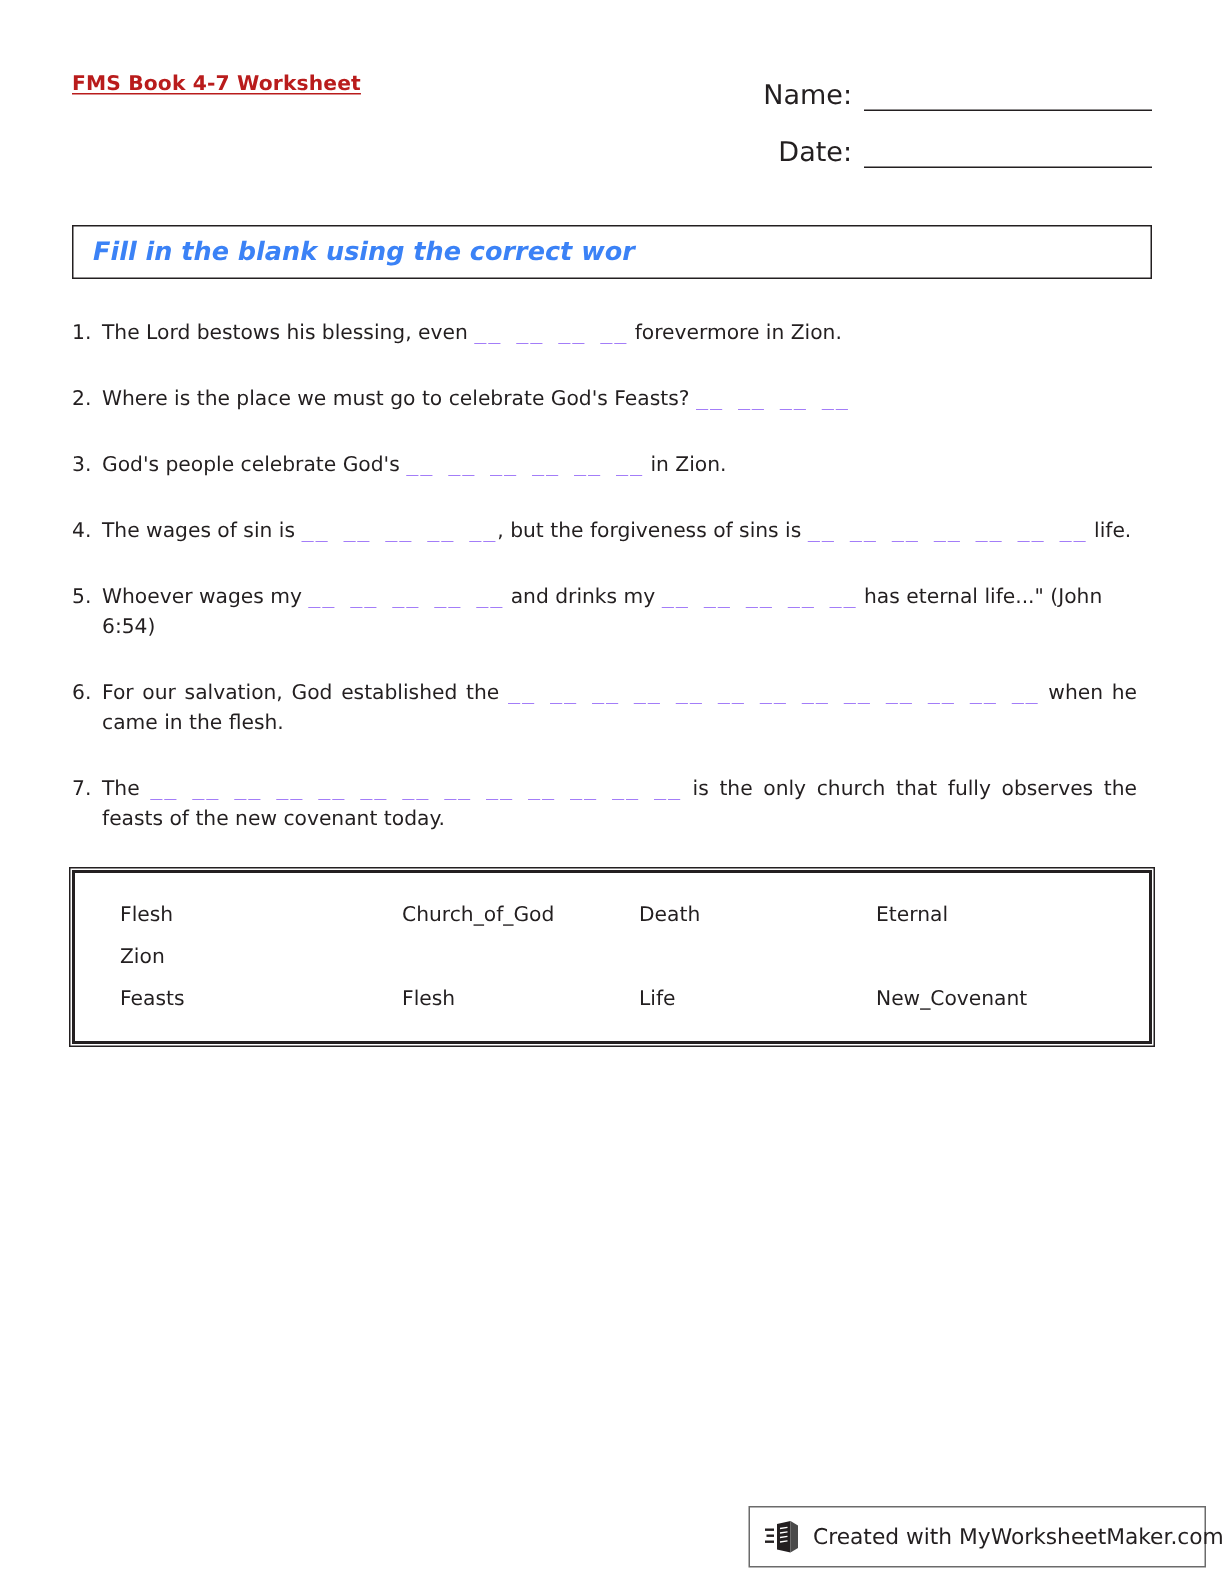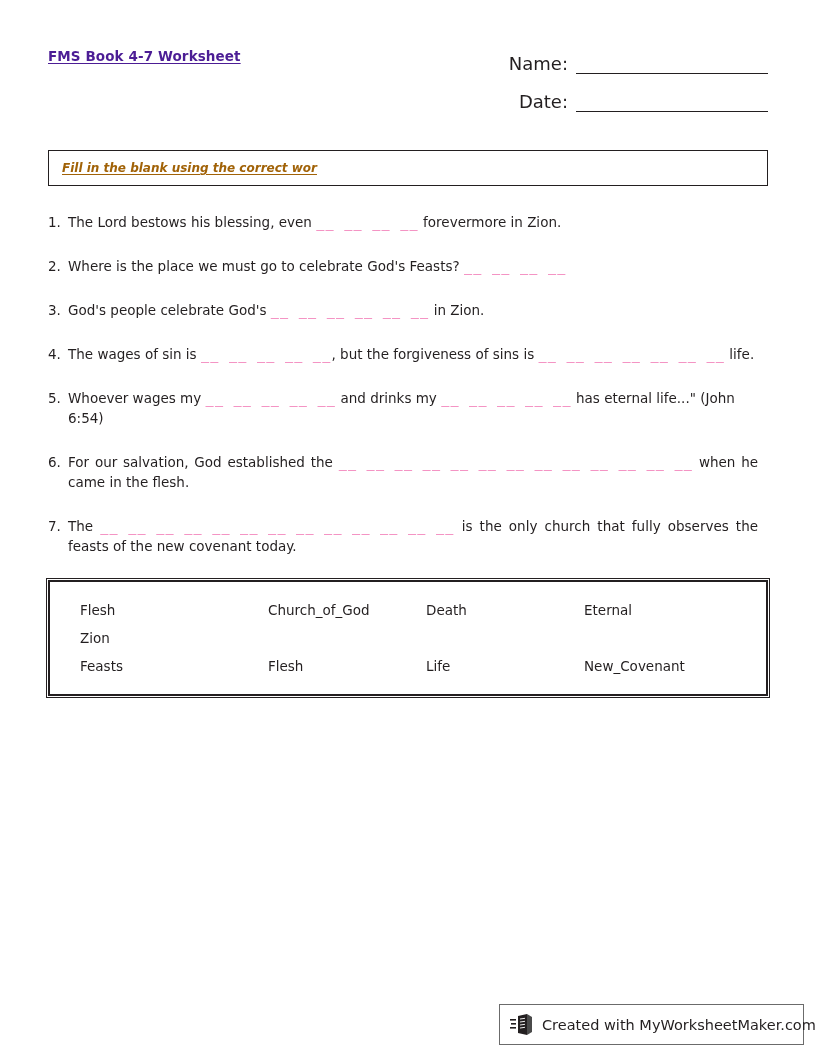--- a/index.html
+++ b/index.html
@@ -33,21 +33,21 @@
   }
   .doc-title {
     position: absolute;
     left: 0;
     top: 4px;
     font-size: 13.5px;
     font-weight: bold;
     text-decoration: underline;
     text-underline-offset: 2px;
     letter-spacing: 0.1px;
-    color: #4c1d95;
+    color: #b91c1c;
     white-space: nowrap;
   }
   .namedate {
     position: absolute;
     right: 0;
     top: 0;
     width: 310px;
   }
   .nd-row {
     display: flex;
@@ -75,26 +75,25 @@
     top: 150px;
     width: 720px;
     height: 36px;
     border: 1.2px solid #231f20;
     box-sizing: border-box;
     display: flex;
     align-items: center;
   }
   .instruction-text {
     padding-left: 13px;
-    font-size: 12px;
+    font-size: 17px;
     font-weight: bold;
     font-style: italic;
-    text-decoration: underline;
     text-underline-offset: 2px;
-    color: #a16207;
+    color: #3b82f6;
     white-space: nowrap;
   }
 
   
   .questions {
     position: absolute;
     left: 48px;
     top: 212px;
     width: 710px;
   }
@@ -120,21 +119,21 @@
     hyphens: none;
   }
   .q-text.single {
     text-align: left;
   }
   .blank {
     display: inline-block;
     vertical-align: baseline;
     font-family: "DejaVu Sans Mono", "Liberation Mono", monospace;
     letter-spacing: 1.2px;
-    color: #ec4899;
+    color: #8b5cf6;
     white-space: nowrap;
   }
 
   
   .wordbank {
     position: absolute;
     left: 48px;
     top: 580px;
     width: 720px;
     box-sizing: border-box;

